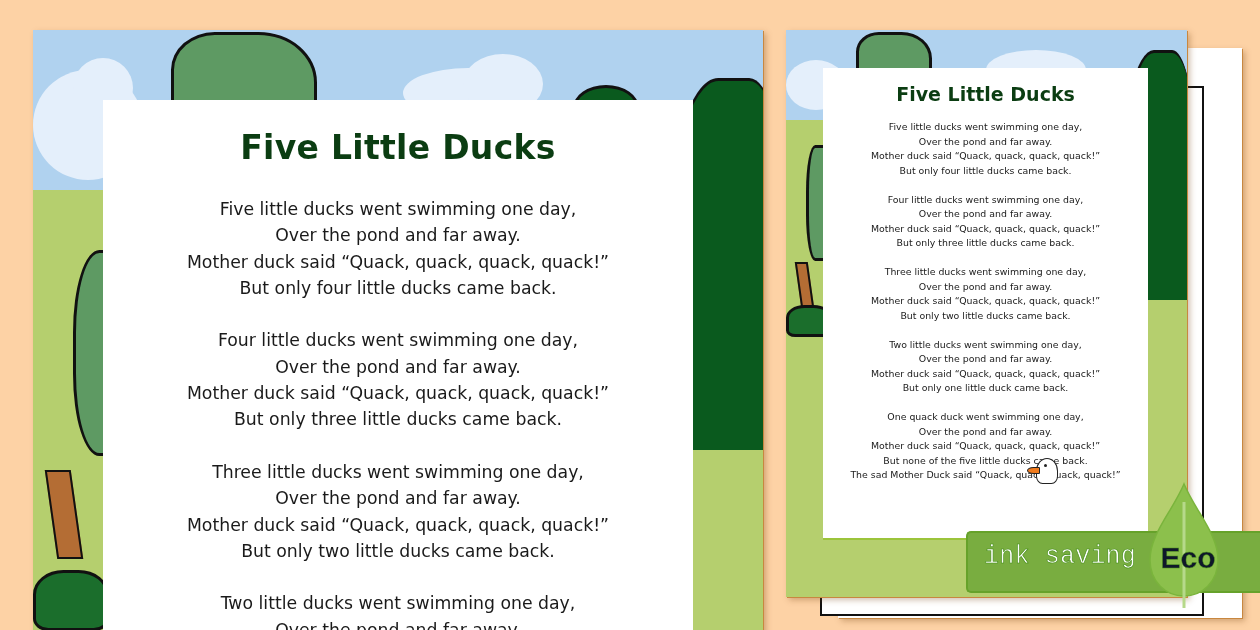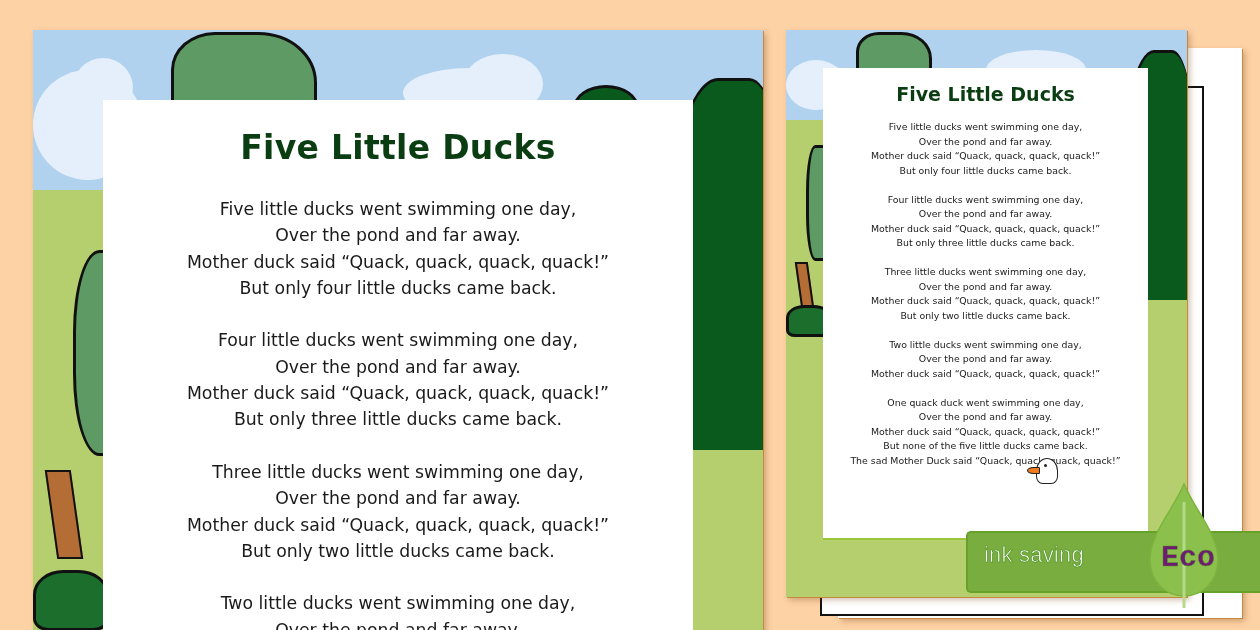--- a/index.html
+++ b/index.html
@@ -87,29 +87,29 @@
   }
 
   
   .eco-banner {
     left:966px; top:531px; width:294px; height:62px;
     background:#79ad40; border:2px solid #66a22a; border-right:none;
     border-radius:5px 0 0 5px; box-sizing:border-box;
   }
   .eco-label {
     position:absolute; left:16px; top:9px;
-    font-family:Liberation Sans, sans-serif; font-size:22px; color:#fff;
+    font-family:Liberation Mono, monospace; font-size:25px; color:#fff;
     -webkit-text-stroke:0.6px #3e8a10; letter-spacing:0.2px;
   }
   .drop {
     left:1148px; top:482px; width:72px; height:126px;
   }
   .eco-word {
     left:1158px; top:541px; width:60px; text-align:center;
-    font-family:Liberation Mono, monospace; font-weight:bold; font-size:30px; color:#701a75;
+    font-family:Liberation Sans, sans-serif; font-weight:bold; font-size:30px; color:#0f172a;
     -webkit-text-stroke:0.5px #4e8f20;
   }
 </style>
 </head>
 <body>
 
 <div class="abs page-left">
 
   <div class="cloud" style="left:0;top:40px;width:110px;height:110px;"></div>
   <div class="cloud" style="left:40px;top:28px;width:60px;height:60px;"></div>
@@ -191,20 +191,21 @@
       <div class="verse-right">
         <div>Three little ducks went swimming one day,</div>
         <div>Over the pond and far away.</div>
         <div>Mother duck said “Quack, quack, quack, quack!”</div>
         <div>But only two little ducks came back.</div>
       </div>
       <div class="verse-right">
         <div>Two little ducks went swimming one day,</div>
         <div>Over the pond and far away.</div>
         <div>Mother duck said “Quack, quack, quack, quack!”</div>
+        <div>But only one little duck came back.</div>
       </div>
       <div class="verse-right">
         <div>One quack duck went swimming one day,</div>
         <div>Over the pond and far away.</div>
         <div>Mother duck said “Quack, quack, quack, quack!”</div>
         <div>But none of the five little ducks came back.</div>
         <div>The sad Mother Duck said “Quack, quack, quack, quack!”</div>
       </div>
     </div>
   </div>

